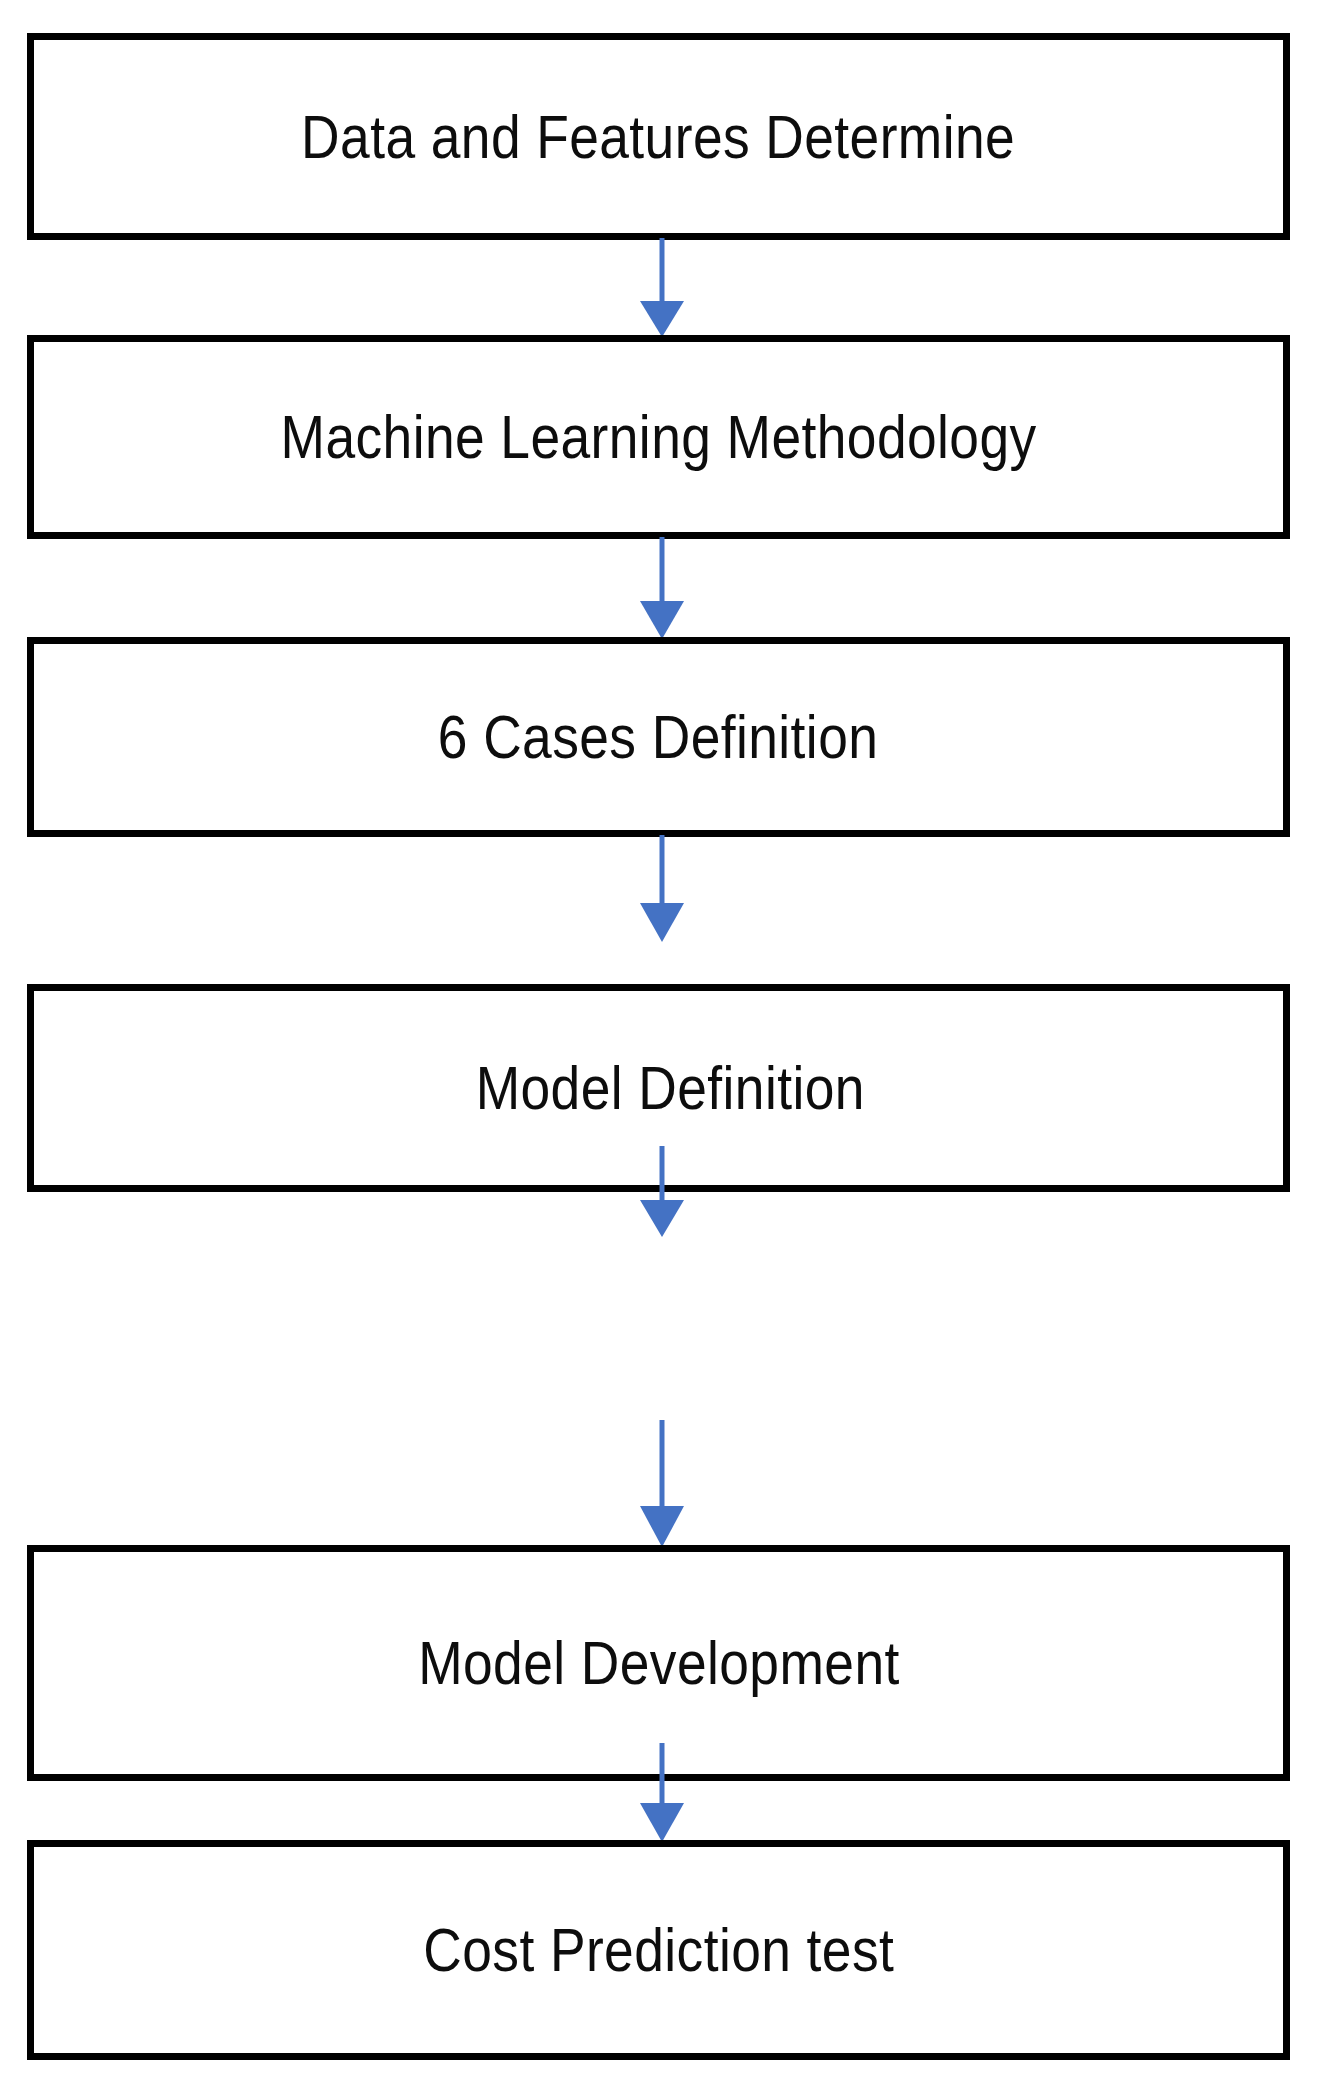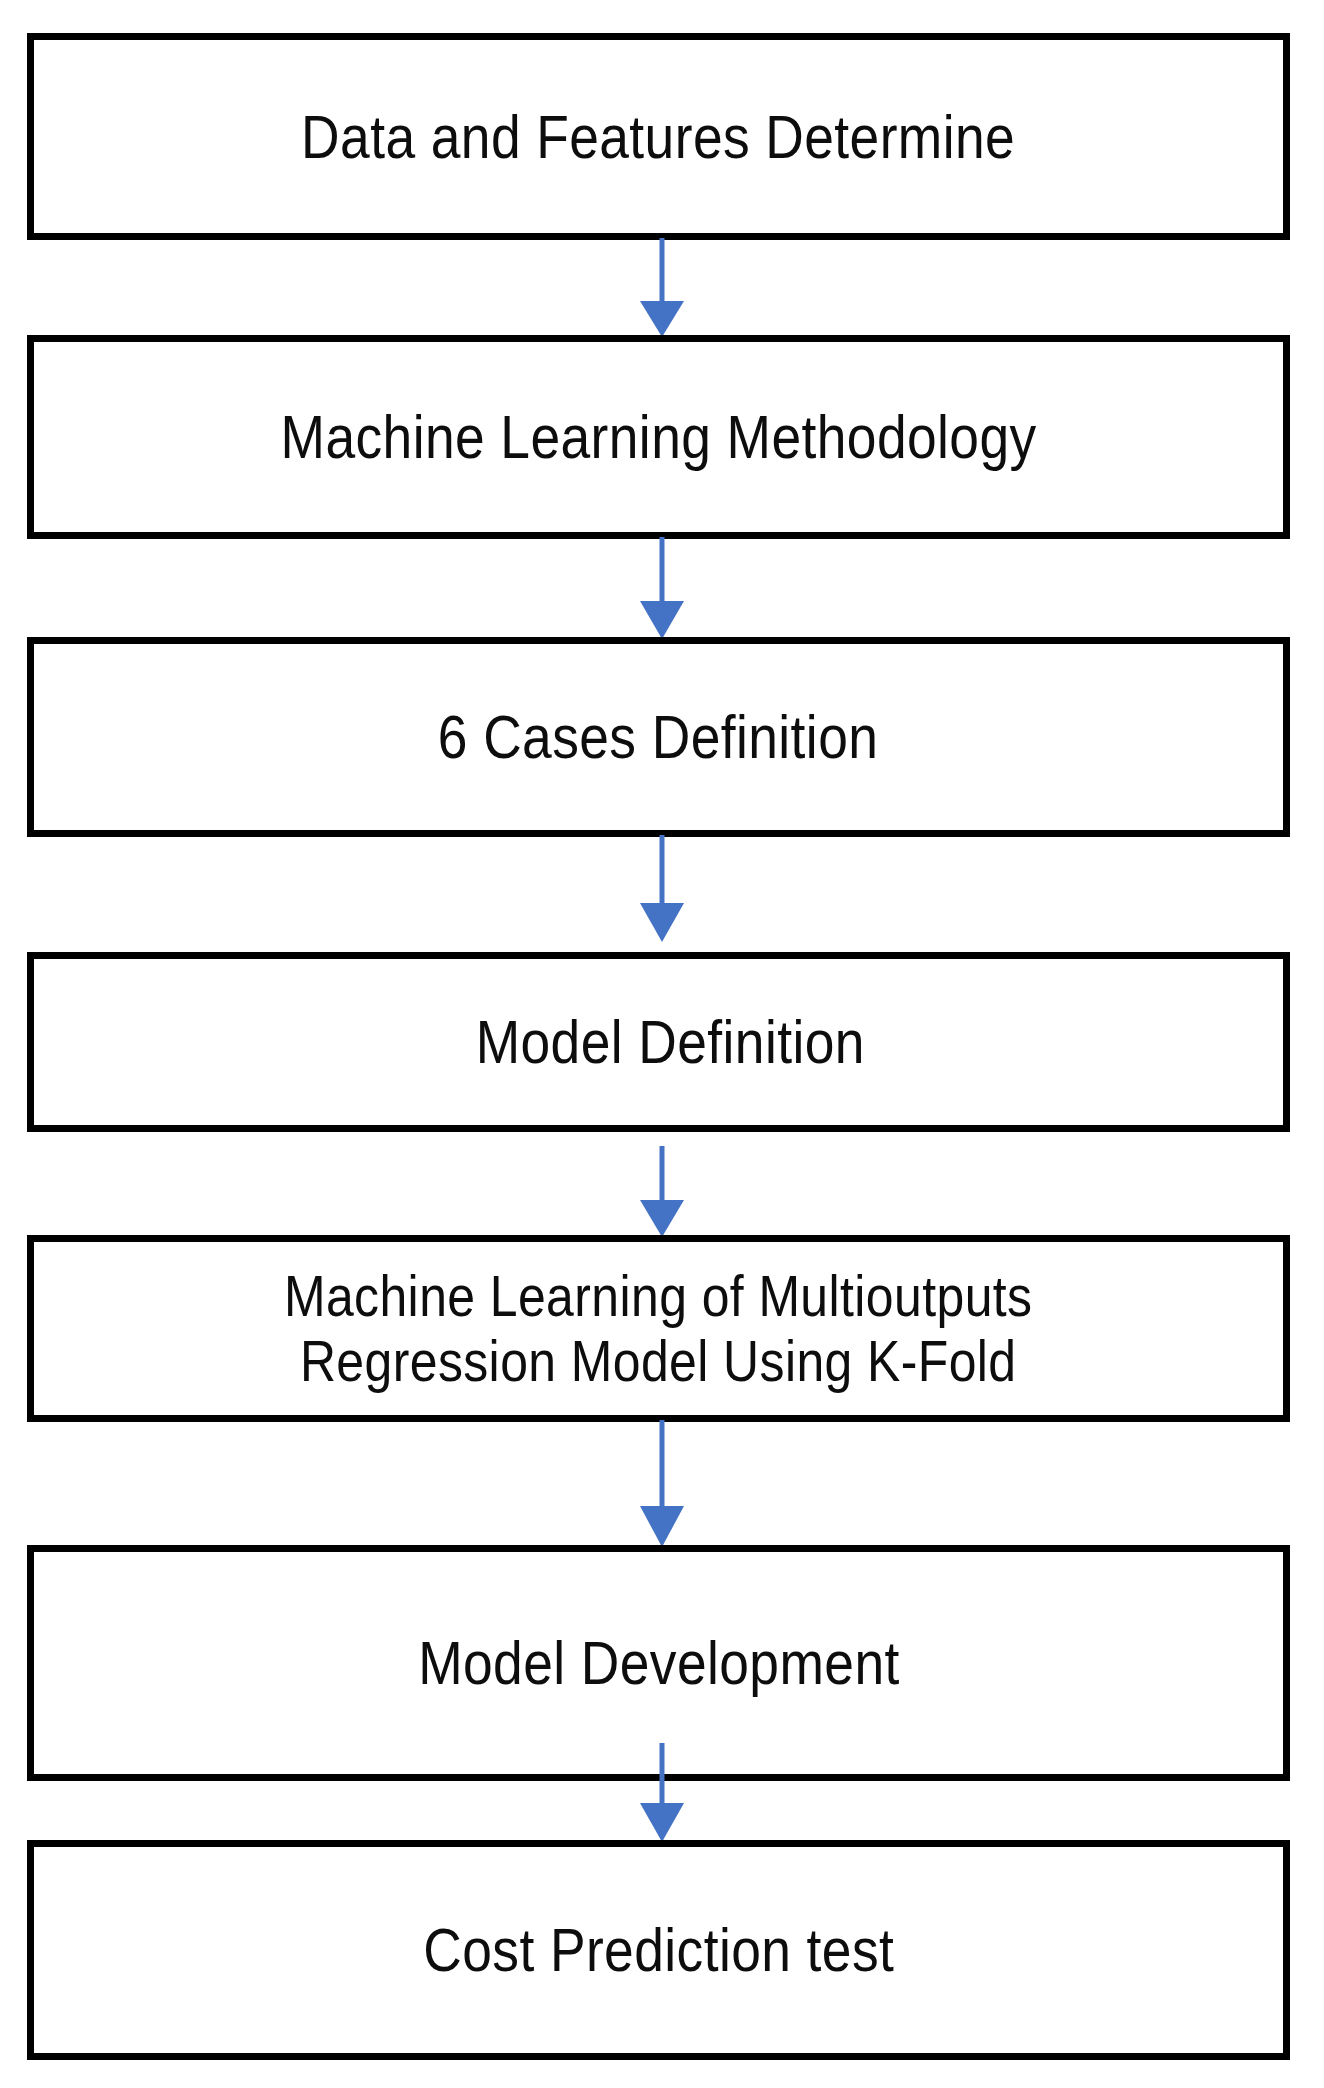--- a/index.html
+++ b/index.html
@@ -52,21 +52,21 @@
 
   .node-label.two-line {
     font-size: 58px;
     line-height: 1.12;
   }
 
   
   #node-0 { top: 33px;   height: 207px; }
   #node-1 { top: 335px;  height: 204px; }
   #node-2 { top: 637px;  height: 200px; }
-  #node-3 { top: 952px;  height: 180px; padding-left: 23px; }
+  #node-3 { top: 984px;  height: 208px; padding-left: 23px; }
   #node-4 { top: 1235px; height: 187px; }
   #node-5 { top: 1545px; height: 236px; }
   #node-6 { top: 1840px; height: 220px; }
 
   
   .connector {
     position: absolute;
     left: 0;
     width: 1324px;
     pointer-events: none;
@@ -122,24 +122,20 @@
     <span class="node-label">Model Definition</span>
   </div>
 
   <div class="connector" id="conn-3">
     <svg width="1324" height="91" viewBox="0 0 1324 91" xmlns="http://www.w3.org/2000/svg" aria-hidden="true">
       <line x1="662" y1="0" x2="662" y2="64" stroke="#4472C4" stroke-width="5"></line>
       <polygon points="640,54 684,54 662,91" fill="#4472C4"></polygon>
     </svg>
   </div>
 
-  <div class="flow-node" id="node-4">
-    <span class="node-label two-line">Machine Learning of Multioutputs
-Regression Model Using K-Fold</span>
-  </div>
 
   <div class="connector" id="conn-4">
     <svg width="1324" height="127" viewBox="0 0 1324 127" xmlns="http://www.w3.org/2000/svg" aria-hidden="true">
       <line x1="662" y1="0" x2="662" y2="96" stroke="#4472C4" stroke-width="5"></line>
       <polygon points="640,86 684,86 662,127" fill="#4472C4"></polygon>
     </svg>
   </div>
 
   <div class="flow-node" id="node-5">
     <span class="node-label">Model Development</span>

